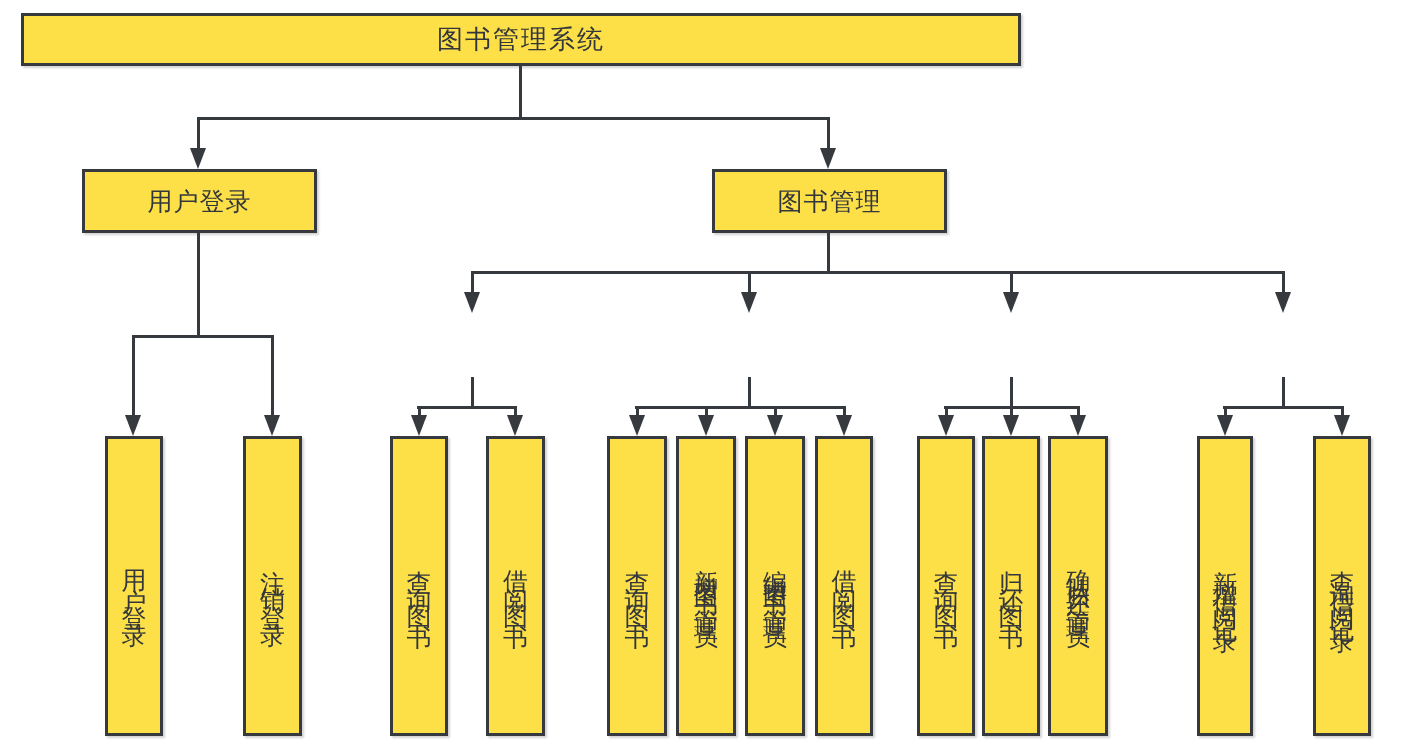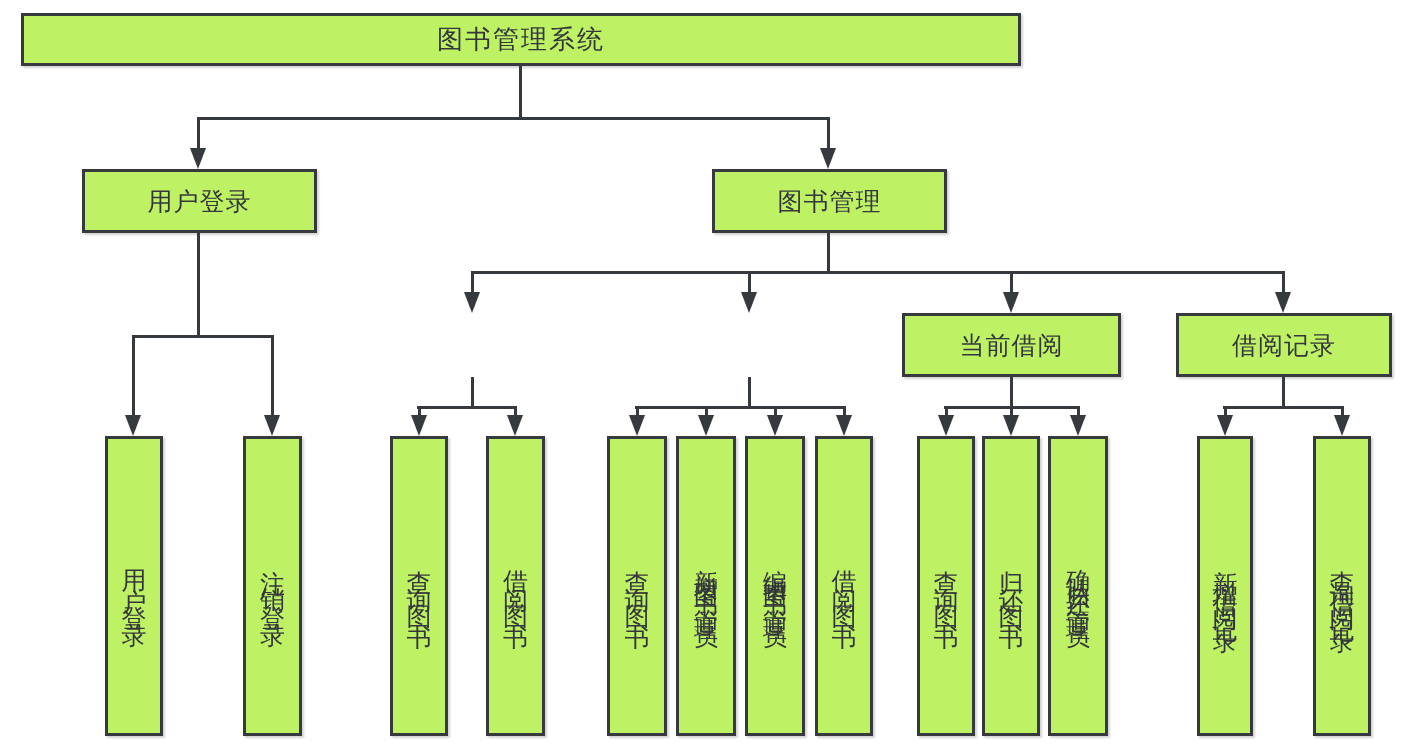--- a/index.html
+++ b/index.html
@@ -10,21 +10,21 @@
   }
   html,body{margin:0;padding:0;background:var(--bg);}
   #stage{
     position:relative;width:1405px;height:747px;overflow:hidden;
     background:var(--bg);
     font-family:"DejaVu Sans","Liberation Sans",sans-serif;
     color:var(--text);
   }
   .box{
     position:absolute;box-sizing:border-box;
-    background:#bef264;border:3px solid var(--line);
+    background:#fde047;border:3px solid var(--line);
     display:flex;align-items:center;justify-content:center;
     box-shadow:2px 2px 2px rgba(130,130,130,.35);
     font-size:25px;letter-spacing:1px;white-space:nowrap;
   }
   .box.title{font-size:26px;letter-spacing:2px;}
   .vbox{
     writing-mode:vertical-lr;text-orientation:mixed;
     white-space:normal;line-height:1;
   }
   .p4{letter-spacing:18px;}
@@ -70,22 +70,20 @@
   <div class="hl" style="left:471px;top:271px;width:814px"></div>
   <div class="vl" style="left:471px;top:271px;height:26px"></div>
   <div class="ah" style="left:464px;top:292px"></div>
   <div class="vl" style="left:748px;top:271px;height:26px"></div>
   <div class="ah" style="left:741px;top:292px"></div>
   <div class="vl" style="left:1010px;top:271px;height:26px"></div>
   <div class="ah" style="left:1003px;top:292px"></div>
   <div class="vl" style="left:1282px;top:271px;height:26px"></div>
   <div class="ah" style="left:1275px;top:292px"></div>
 
-  <div class="box" style="left:902px;top:313px;width:219px;height:64px">当前借阅</div>
-  <div class="box" style="left:1176px;top:313px;width:216px;height:64px">借阅记录</div>
 
   <div class="vl" style="left:471px;top:377px;height:31px"></div>
   <div class="hl" style="left:417px;top:406px;width:100px"></div>
   <div class="vl" style="left:418px;top:406px;height:14px"></div>
   <div class="ah" style="left:411px;top:415px"></div>
   <div class="vl" style="left:514px;top:406px;height:14px"></div>
   <div class="ah" style="left:507px;top:415px"></div>
 
   <div class="vl" style="left:748px;top:377px;height:31px"></div>
   <div class="hl" style="left:635px;top:406px;width:211px"></div>

